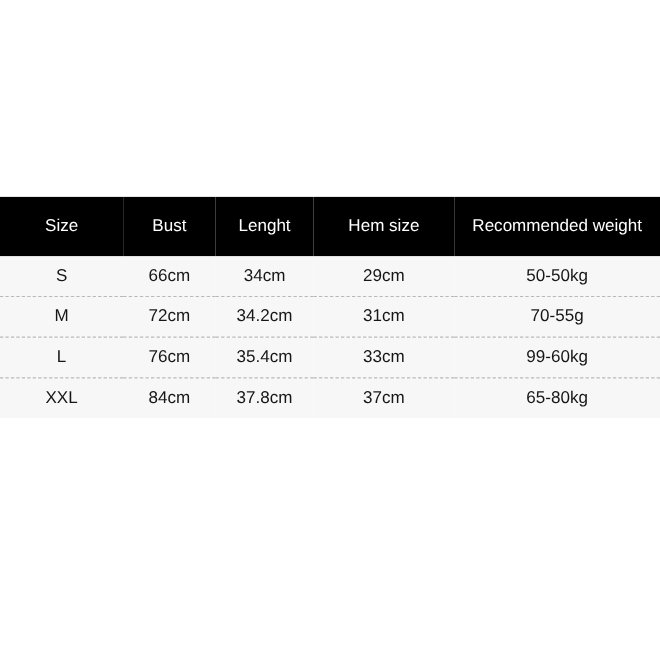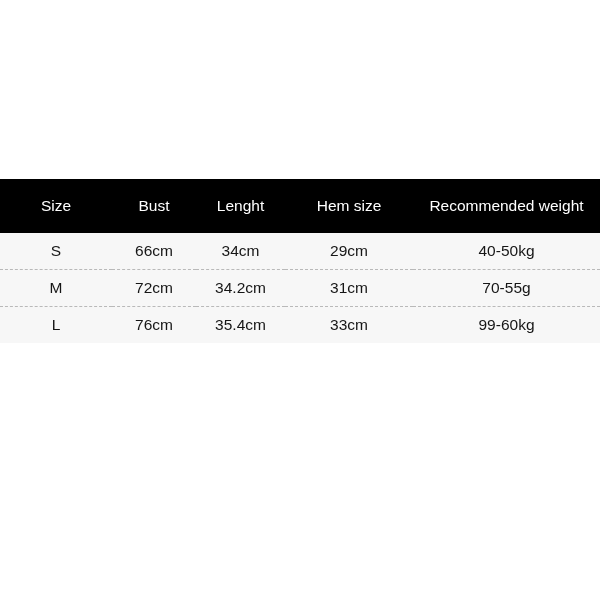--- a/index.html
+++ b/index.html
@@ -79,31 +79,38 @@
         <th>Hem size</th>
         <th>Recommended weight</th>
       </tr>
     </thead>
     <tbody>
       <tr>
         <td>S</td>
         <td>66cm</td>
         <td>34cm</td>
         <td>29cm</td>
-        <td>40-50kg</td>
+        <td>50-50kg</td>
       </tr>
       <tr>
         <td>M</td>
         <td>72cm</td>
         <td>34.2cm</td>
         <td>31cm</td>
         <td>70-55g</td>
       </tr>
       <tr>
         <td>L</td>
         <td>76cm</td>
         <td>35.4cm</td>
         <td>33cm</td>
         <td>99-60kg</td>
       </tr>
+      <tr>
+        <td>XXL</td>
+        <td>84cm</td>
+        <td>37.8cm</td>
+        <td>37cm</td>
+        <td>65-80kg</td>
+      </tr>
     </tbody>
   </table>
 </div>
 
 </body></html>

